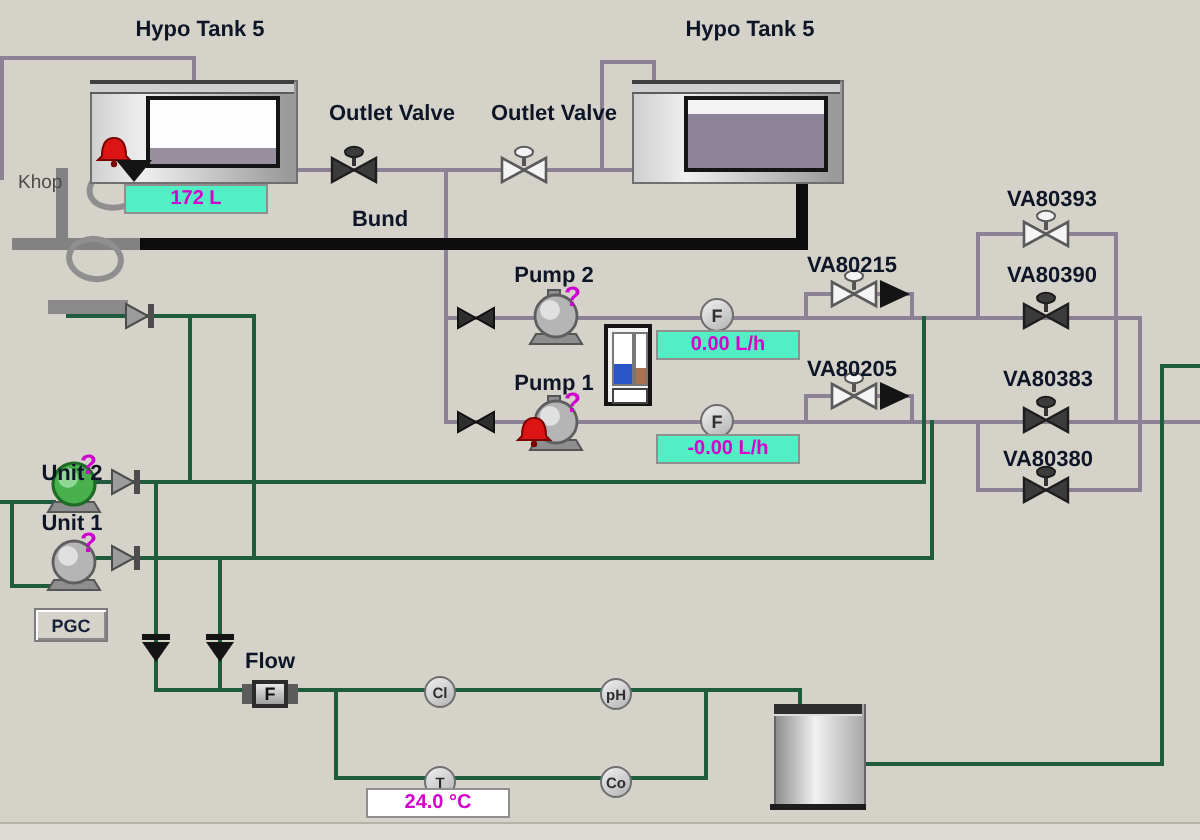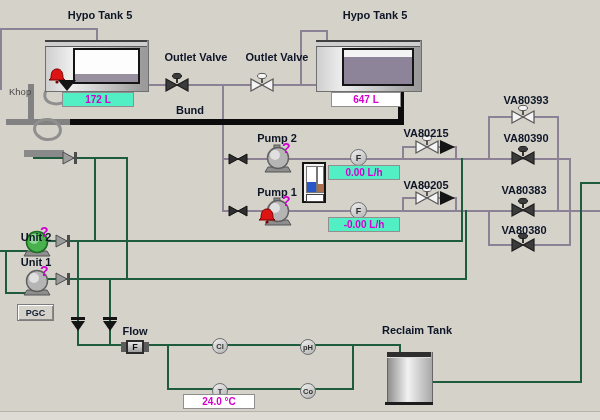--- a/index.html
+++ b/index.html
@@ -231,21 +231,20 @@
   <div class="circ sensor" style="left:212px;top:338px">Cl</div>
   <div class="circ sensor" style="left:300px;top:339px">pH</div>
   <div class="circ sensor" style="left:212px;top:383px">T</div>
   <div class="circ sensor" style="left:300px;top:383px">Co</div>
 
   <div style="position:absolute;left:126px;top:340px;width:18px;height:14px;background:linear-gradient(#e8e8e8,#9f9f9f);border:2px solid #2b2b2b;box-sizing:border-box;font-weight:bold;font-size:9px;color:#111;text-align:center;line-height:10px">F</div>
   <div style="position:absolute;left:121px;top:342px;width:5px;height:10px;background:#5c5c5c"></div>
   <div style="position:absolute;left:144px;top:342px;width:5px;height:10px;background:#5c5c5c"></div>
 
   <div class="box cyan" style="left:62px;top:92px;width:70px">172 L</div>
-  <div class="box whitebg" style="left:331px;top:92px;width:68px">647 L</div>
   <div class="box cyan" style="left:328px;top:165px;width:70px">0.00 L/h</div>
   <div class="box cyan" style="left:328px;top:217px;width:70px">-0.00 L/h</div>
   <div class="box whitebg" style="left:183px;top:394px;width:70px">24.0 °C</div>
   <div class="box whitebg" style="left:270px;top:411px;width:72px">72 mS/m</div>
 
   <div class="lbl" style="left:60px;top:9px;width:80px">Hypo Tank 5</div>
   <div class="lbl" style="left:335px;top:9px;width:80px">Hypo Tank 5</div>
   <div class="lbl" style="left:162px;top:51px;width:68px">Outlet Valve</div>
   <div class="lbl" style="left:243px;top:51px;width:68px">Outlet Valve</div>
   <div class="lbl" style="left:170px;top:104px;width:40px">Bund</div>
@@ -254,19 +253,18 @@
   <div class="lbl" style="left:255px;top:186px;width:44px">Pump 1</div>
   <div class="lbl" style="left:399px;top:127px;width:54px">VA80215</div>
   <div class="lbl" style="left:399px;top:179px;width:54px">VA80205</div>
   <div class="lbl" style="left:499px;top:94px;width:54px">VA80393</div>
   <div class="lbl" style="left:499px;top:132px;width:54px">VA80390</div>
   <div class="lbl" style="left:497px;top:184px;width:54px">VA80383</div>
   <div class="lbl" style="left:497px;top:224px;width:54px">VA80380</div>
   <div class="lbl" style="left:17px;top:231px;width:38px">Unit 2</div>
   <div class="lbl" style="left:17px;top:256px;width:38px">Unit 1</div>
   <div class="lbl" style="left:118px;top:325px;width:34px">Flow</div>
-  <div class="lbl" style="left:375px;top:324px;width:84px">Reclaim Tank</div>
 
   <div class="btn3d" style="left:17px;top:304px;width:35px;height:15px">PGC</div>
 
   <div style="position:absolute;left:0;top:411px;width:600px;height:9px;background:#dedbd4;border-top:1px solid #b5b2aa"></div>
 
 </div>
 
 </body></html>

